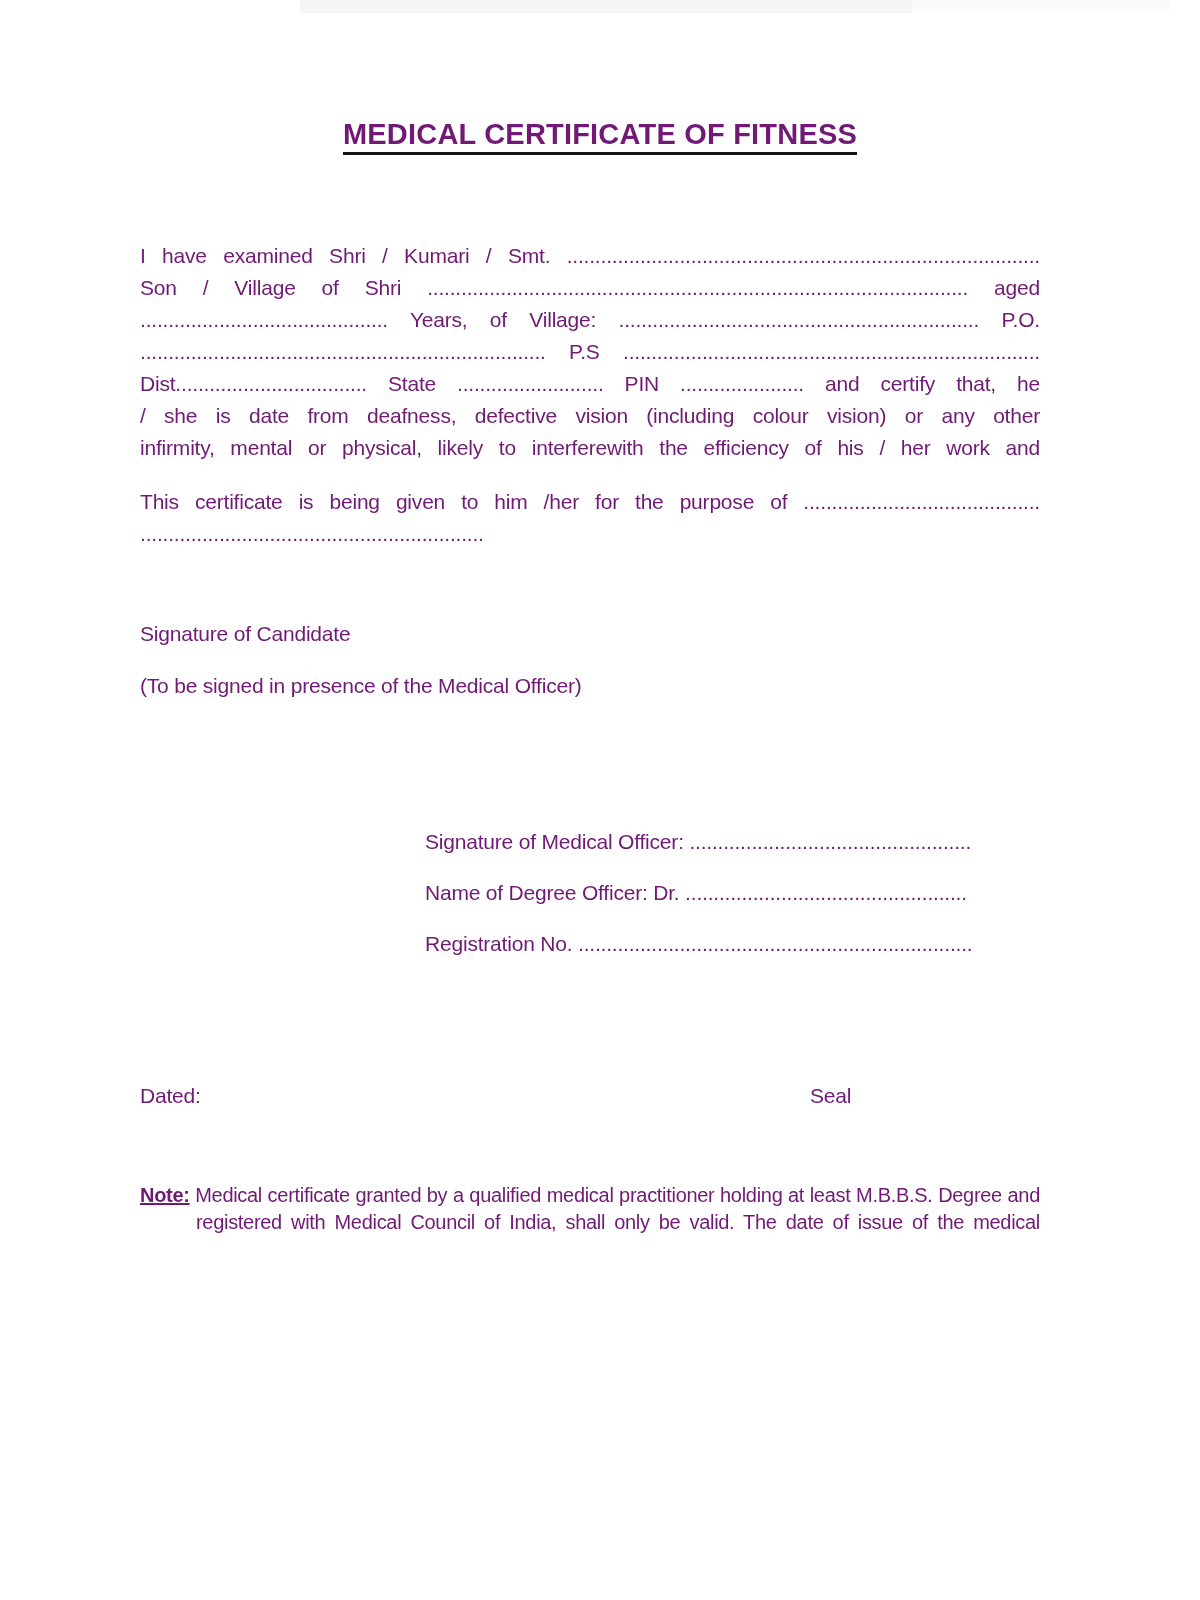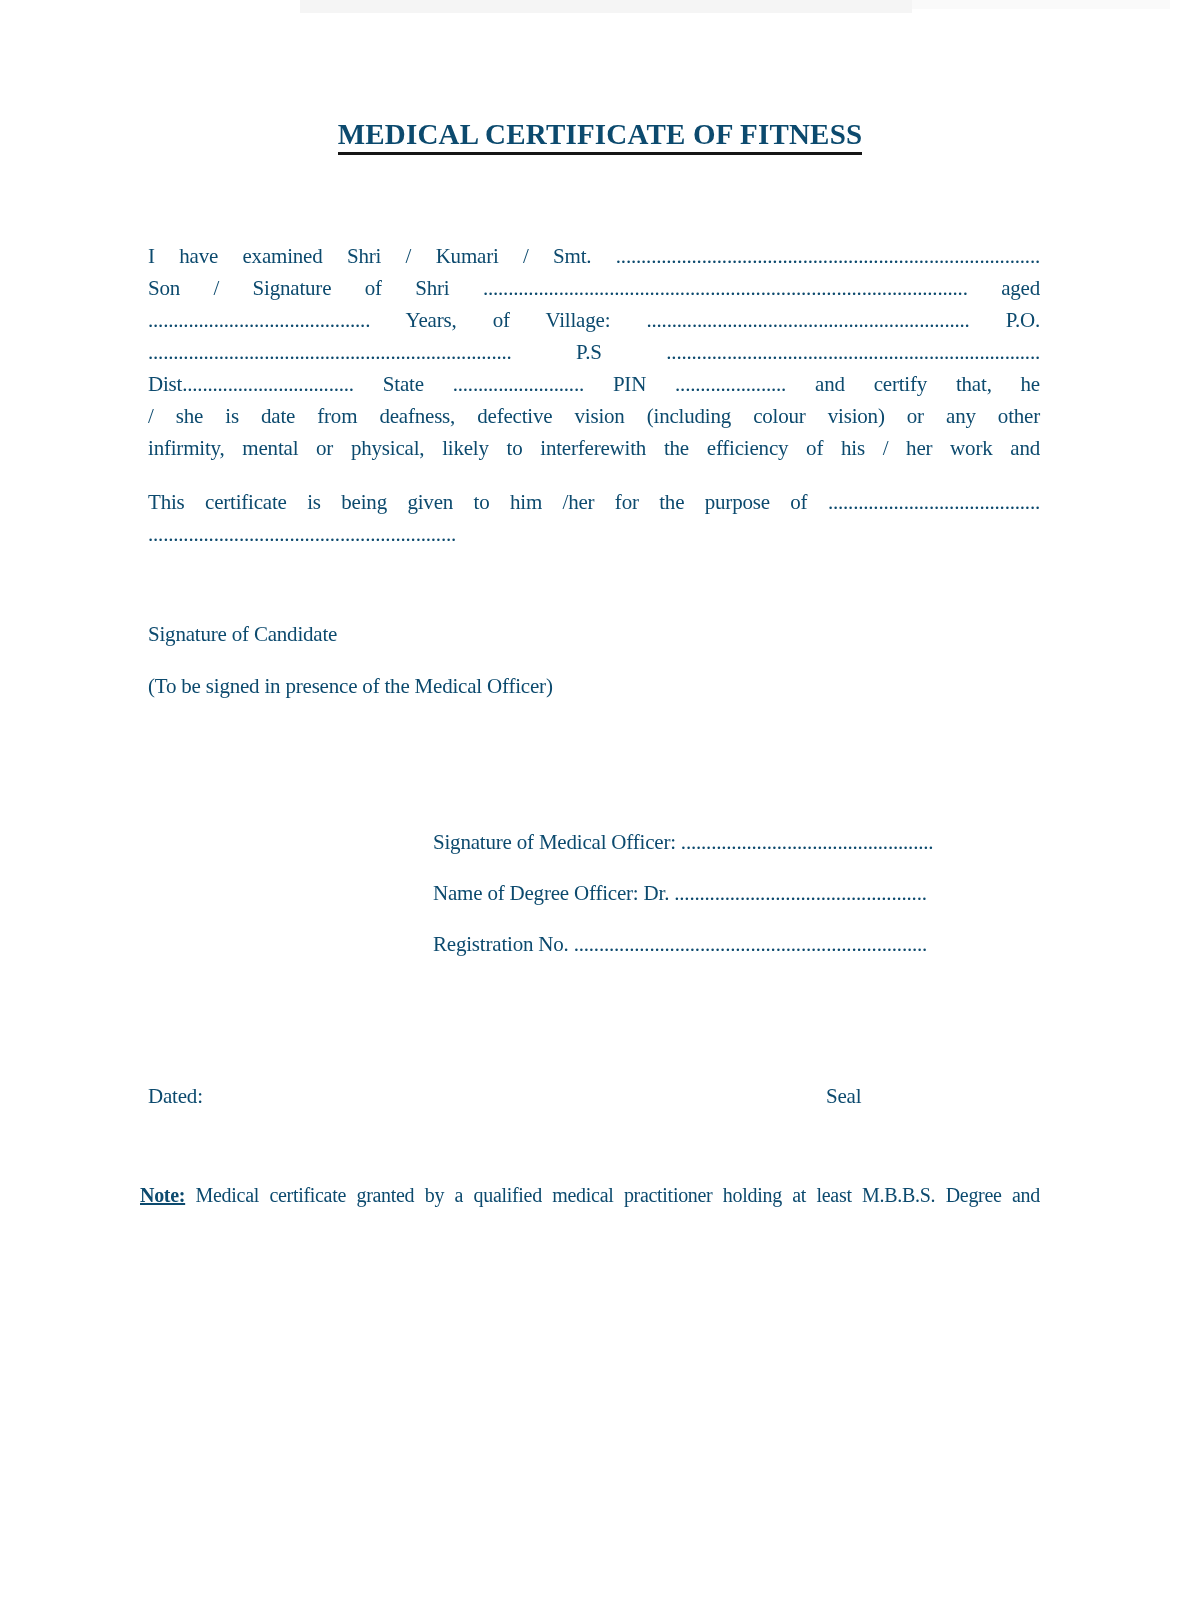--- a/index.html
+++ b/index.html
@@ -1,42 +1,41 @@
 <!DOCTYPE html>
 <html><head>
 <meta charset="utf-8">
 <style>
   html,body{margin:0;padding:0;background:#ffffff;}
   .page{
     position:relative;
     width:1200px;
     height:1600px;
     background:#ffffff;
-    font-family:Liberation Serif, serif;
-    color:#0c4a6e;
+    font-family:Liberation Sans, sans-serif;
+    color:#701a75;
     overflow:hidden;
   }
   .band{position:absolute;top:0;}
   .band1{left:300px;width:612px;height:13px;background:#f5f5f5;}
   .band2{left:912px;width:258px;height:9px;background:#fafafa;}
   .content{padding-left:140px;padding-right:160px;}
   .title-wrap{margin-top:118px;text-align:center;}
   .title-text{
     display:inline-block;
     font-size:29px;
     font-weight:bold;
     border-bottom:3px solid #161616;
     padding-bottom:1px;
     letter-spacing:0.2px;
   }
   .body-line{
     font-size:21px;
     line-height:32px;
     letter-spacing:-0.2px;
-    margin-left:8px;
   }
   .just{text-align:justify;text-align-last:justify;}
   .para1{margin-top:85px;}
   .para2{margin-top:22px;}
   .cand1{margin-top:68px;}
   .cand2{margin-top:20px;}
   .officer{margin-top:124px;margin-left:285px;}
   .officer .body-line{margin-bottom:19px;}
   .officer .reg{margin-bottom:0;}
   .dated-row{margin-top:120px;display:flex;gap:48px;}
@@ -55,21 +54,21 @@
 
   <div class="band band1"></div>
   <div class="band band2"></div>
 
   <div class="title-wrap">
     <span class="title-text">MEDICAL CERTIFICATE OF FITNESS</span>
   </div>
 
   <div class="content para1">
     <div class="body-line just">I have examined Shri / Kumari / Smt. ....................................................................................</div>
-    <div class="body-line just">Son / Signature of Shri ................................................................................................ aged</div>
+    <div class="body-line just">Son / Village of Shri ................................................................................................ aged</div>
     <div class="body-line just">............................................ Years, of Village: ................................................................ P.O.</div>
     <div class="body-line just">........................................................................ P.S ..........................................................................</div>
     <div class="body-line just">Dist.................................. State .......................... PIN ...................... and certify that, he</div>
     <div class="body-line just">/ she is date from deafness, defective vision (including colour vision) or any other</div>
     <div class="body-line just">infirmity, mental or physical, likely to interferewith the efficiency of his / her work and</div>
   </div>
 
   <div class="content para2">
     <div class="body-line just">This certificate is being given to him /her for the purpose of ..........................................</div>
     <div class="body-line">.............................................................</div>
@@ -90,15 +89,16 @@
 
   <div class="content dated-row">
     <div class="body-line dated-label">Dated:</div>
     <div class="body-line">Seal</div>
   </div>
 
   <div class="content note">
     <div class="note-l1">
       <span class="note-label">Note:</span><span> Medical certificate granted by a qualified medical practitioner holding at least M.B.B.S. Degree and</span>
     </div>
+    <div class="note-l2">registered with Medical Council of India, shall only be valid. The date of issue of the medical</div>
   </div>
 
 </div>
 
 </body></html>

